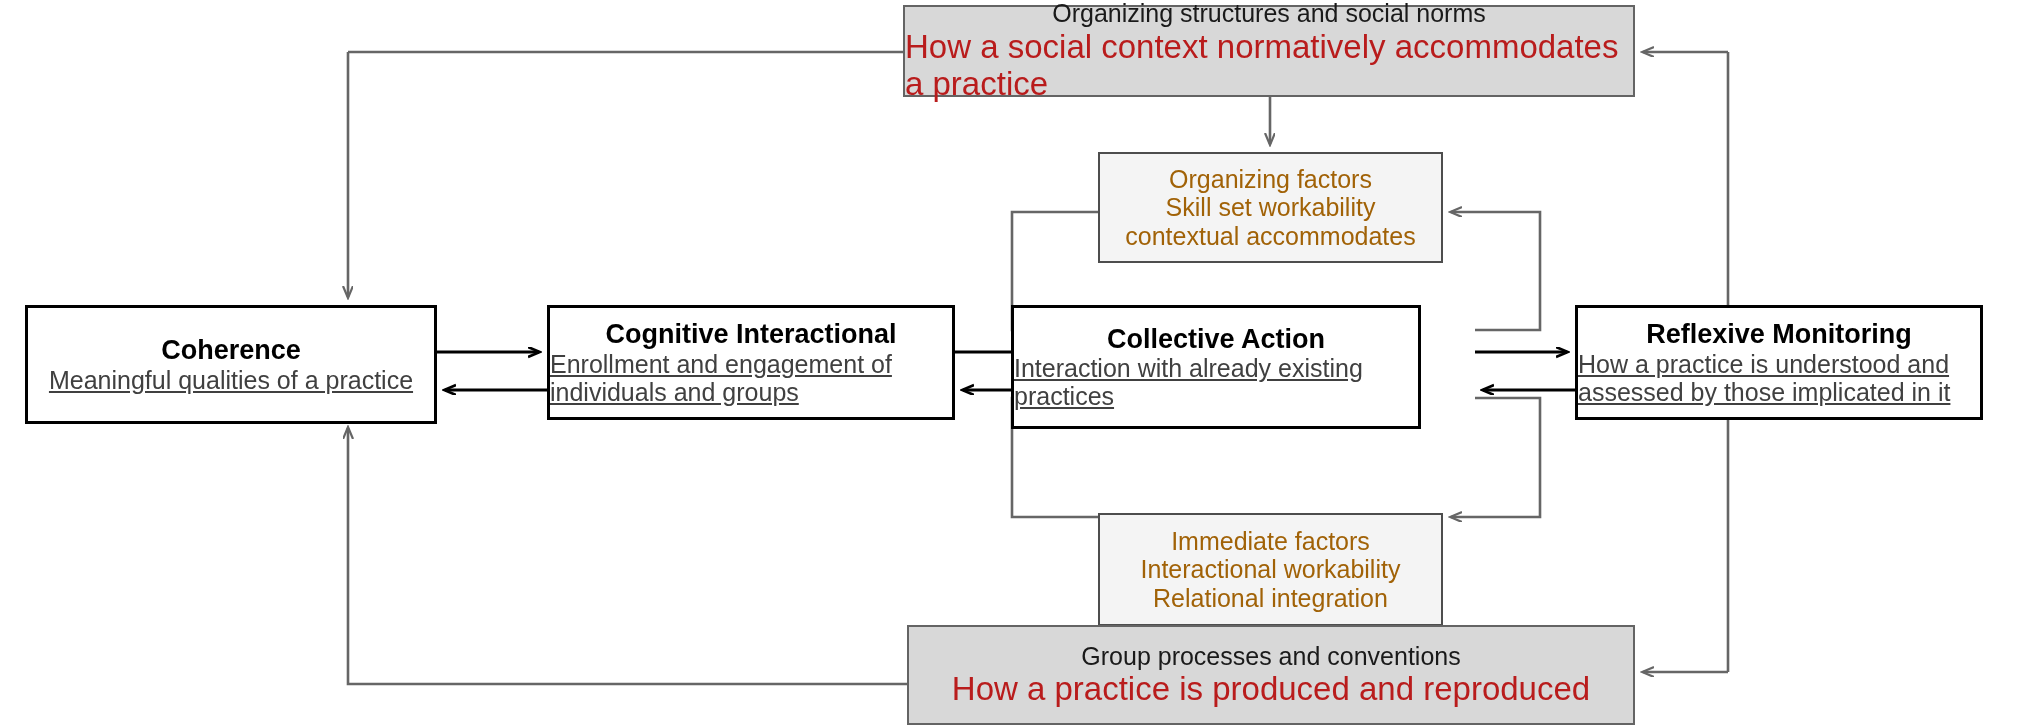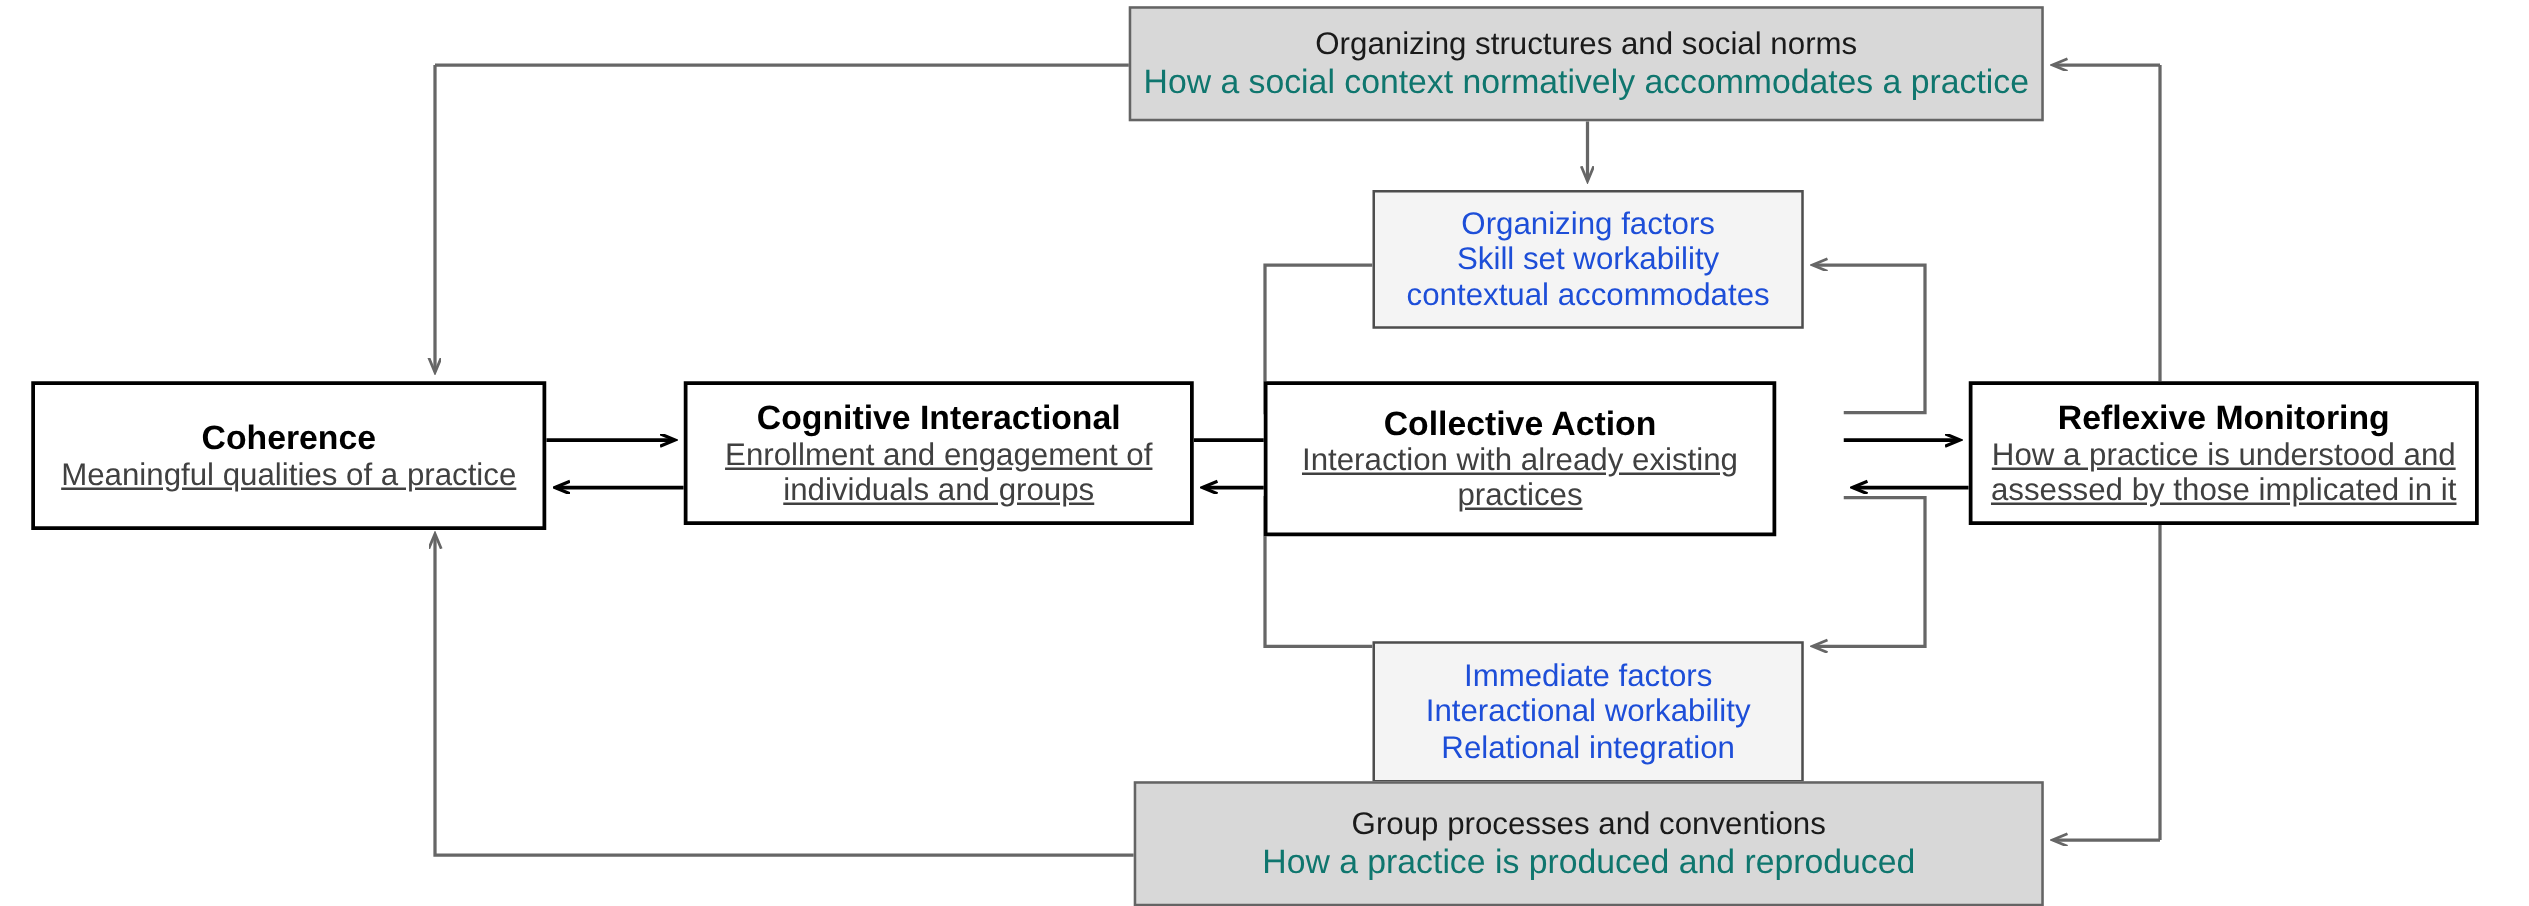--- a/index.html
+++ b/index.html
@@ -2,32 +2,32 @@
 <html><head>
 <meta charset="utf-8">
 <title>NPT Diagram</title>
 <style>
   html,body{margin:0;padding:0;background:#ffffff;}
   body{font-family:"Liberation Sans","DejaVu Sans",sans-serif;}
   #stage{position:relative;width:2023px;height:725px;background:#ffffff;overflow:hidden;}
   svg.wires{position:absolute;left:0;top:0;width:2023px;height:725px;}
 
   .box{position:absolute;box-sizing:border-box;display:flex;flex-direction:column;
-       align-items:center;justify-content:center;text-align:center;}
+       align-items:center;justify-content:center;text-align:left;}
 
   .core{background:#ffffff;border:3px solid #000000;}
   .core .ttl{font-weight:bold;font-size:27px;color:#000;line-height:1.12;}
   .core .sub{font-size:25px;color:#404040;line-height:1.12;text-decoration:underline;}
 
   .ctx{background:#d8d8d8;border:2px solid #646464;}
   .ctx .l1{font-size:25px;color:#1a1a1a;line-height:1.14;}
-  .ctx .l2{font-size:27px;color:#0f766e;line-height:1.14;}
+  .ctx .l2{font-size:33px;color:#b91c1c;line-height:1.14;}
 
   .fac{background:#f4f4f4;border:2px solid #4d4d4d;}
-  .fac .l1,.fac .l2,.fac .l3{font-size:25px;color:#1d4ed8;line-height:1.14;}
+  .fac .l1,.fac .l2,.fac .l3{font-size:25px;color:#a16207;line-height:1.14;}
 
   
   #coherence{left:25px;top:305px;width:412px;height:119px;}
   #cognitive{left:547px;top:305px;width:408px;height:115px;}
   #collective{left:1011px;top:305px;width:410px;height:124px;}
   #reflexive{left:1575px;top:305px;width:408px;height:115px;}
 
   #topctx{left:903px;top:5px;width:732px;height:92px;}
   #botctx{left:907px;top:625px;width:728px;height:100px;}
 

